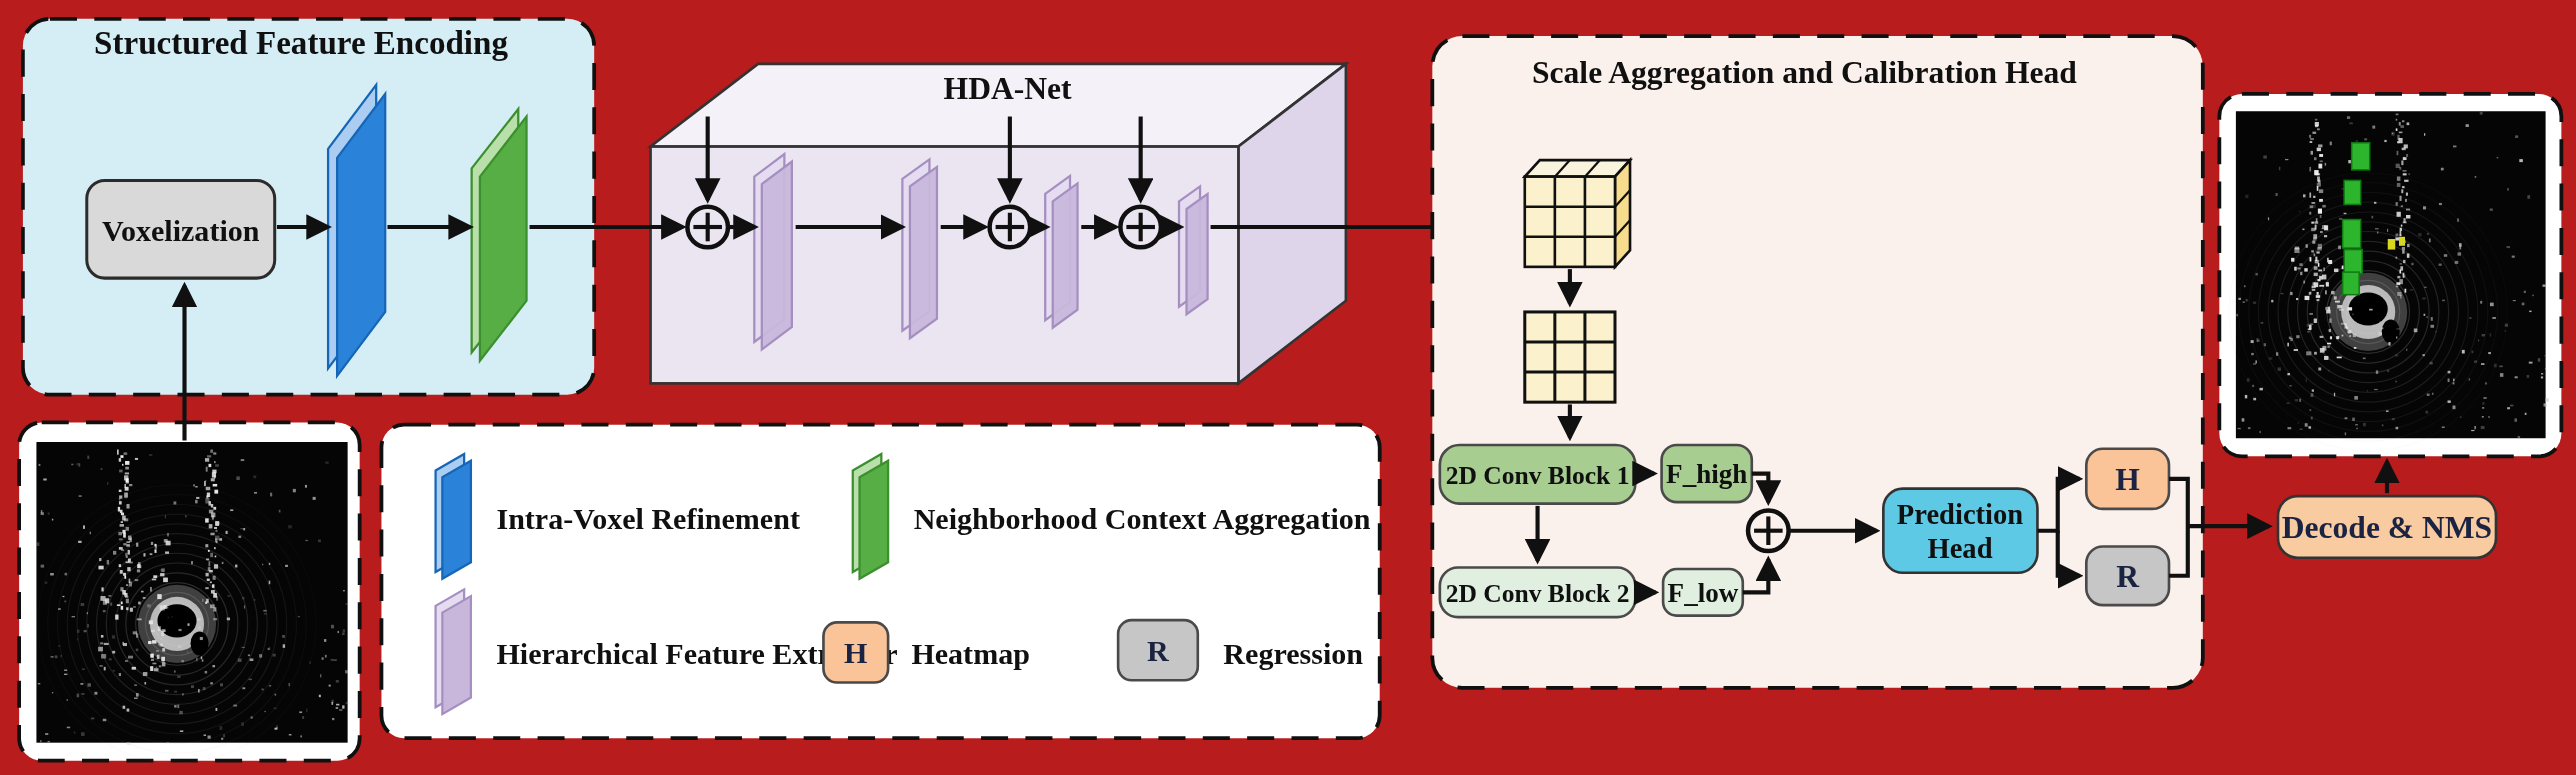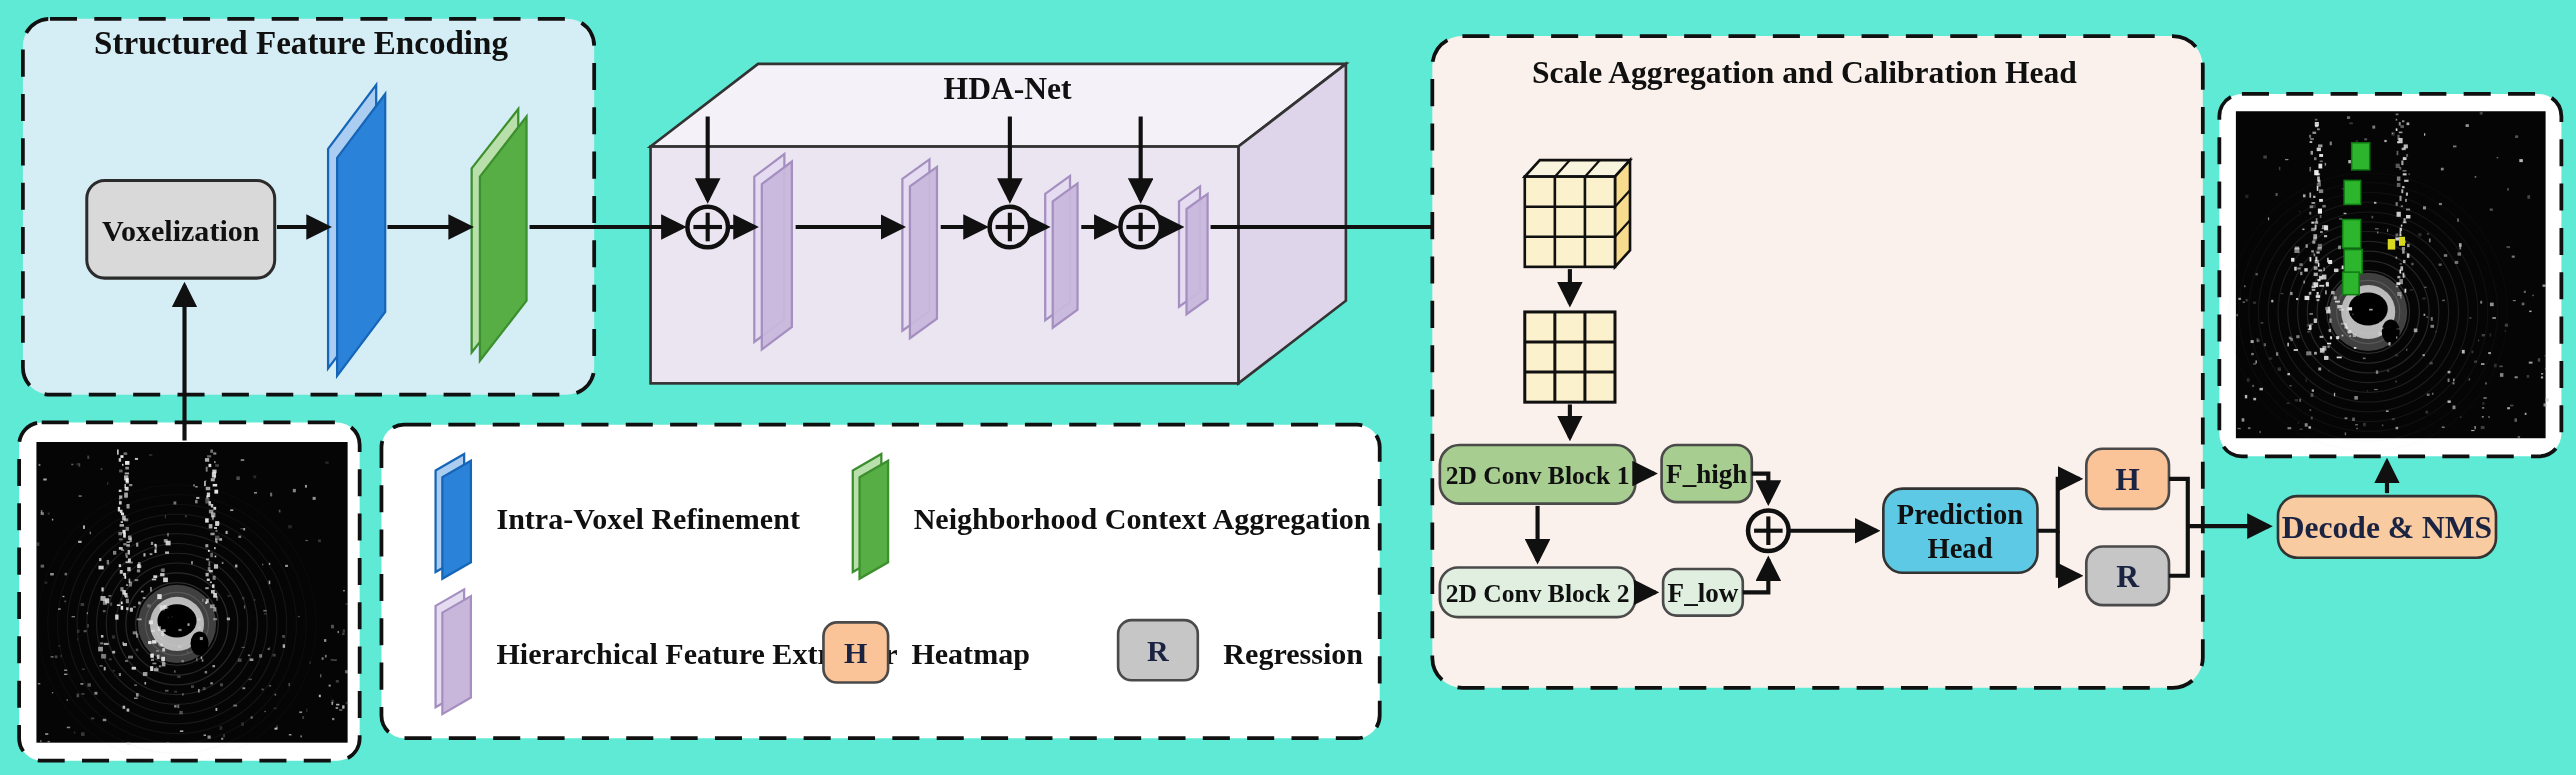--- a/index.html
+++ b/index.html
@@ -1,16 +1,16 @@
 <!DOCTYPE html>
 <html style="font-size:12px"><head>
 <meta charset="utf-8">
 <style>
   html,body{margin:0;padding:0;background:#ffffff;}
-  .stage{position:relative;width:2576px;height:775px;background:#5eead4;overflow:hidden;}
+  .stage{position:relative;width:2576px;height:775px;background:#b91c1c;overflow:hidden;}
   svg{display:block;}
   text{font-family:"Liberation Serif","DejaVu Serif",serif;font-weight:700;fill:#101010;}
   .t44{font-size:44px;}
   .t42{font-size:42px;}
   .t40{font-size:40px;}
   .t38{font-size:38px;}
   .t36{font-size:36px;}
   .t34{font-size:34px;}
   .navy{fill:#1b2342;}
   .mid{text-anchor:middle;}

